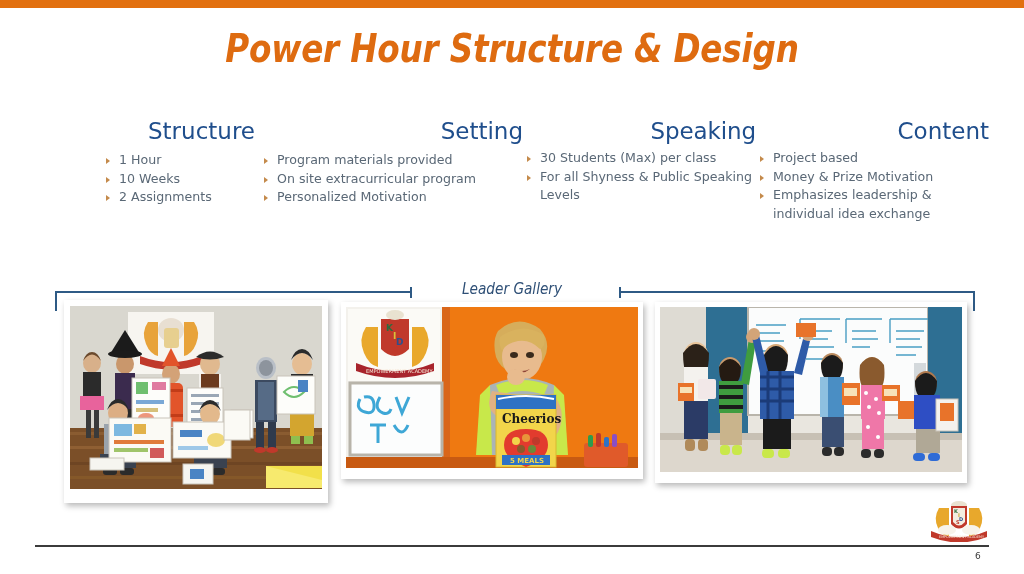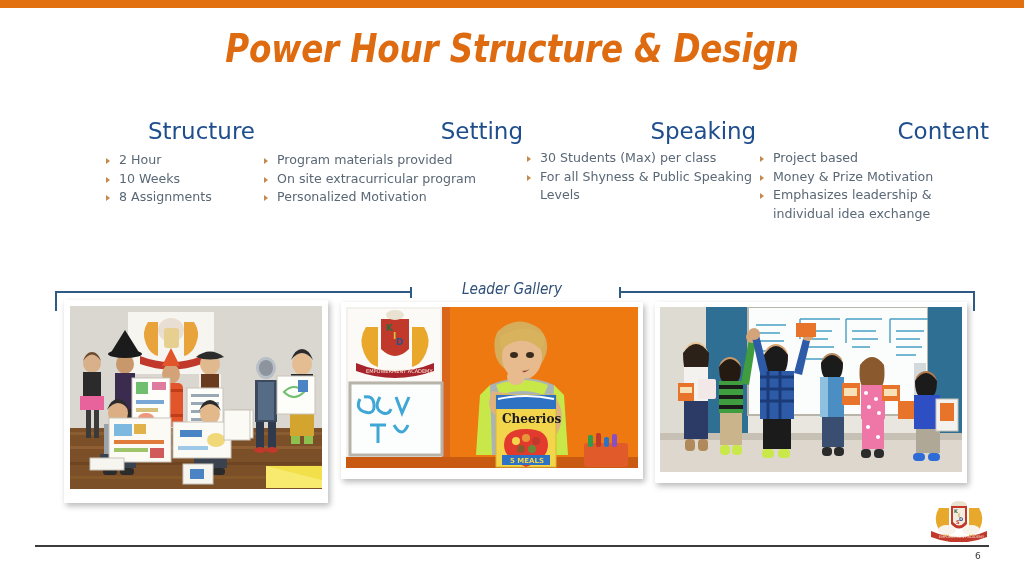--- a/index.html
+++ b/index.html
@@ -157,23 +157,23 @@
   <div class="title">Power Hour Structure &amp; Design</div>
 
   <div class="panel-top"></div>
   <div class="panel-bottom"></div>
 
   <div class="cols">
 
     <div class="col col-0">
       <div class="col-head">Structure</div>
       <ul class="bullets">
-        <li>2 Hour</li>
+        <li>1 Hour</li>
         <li>10 Weeks</li>
-        <li>8 Assignments</li>
+        <li>2 Assignments</li>
       </ul>
     </div>
 
     <div class="col col-1">
       <div class="col-head">Setting</div>
       <ul class="bullets">
         <li>Program materials provided</li>
         <li>On site extracurricular program</li>
         <li>Personalized Motivation</li>
       </ul>

